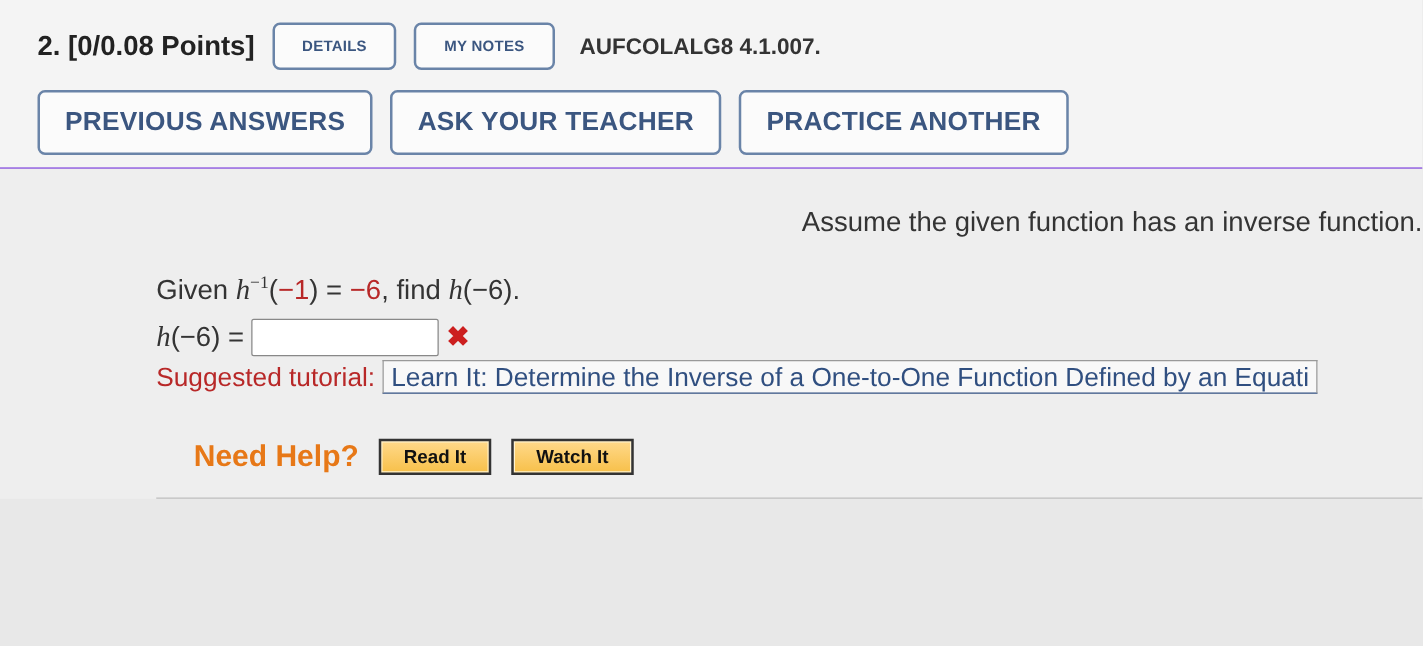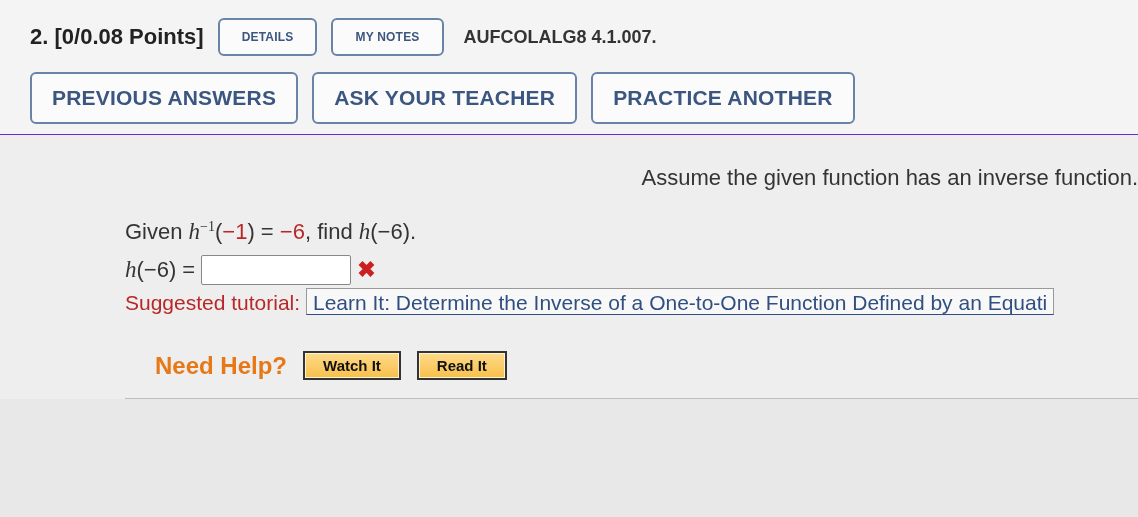--- a/index.html
+++ b/index.html
@@ -157,18 +157,18 @@
     <input class="answer-input" type="text" value="" style="">
     <span class="x-icon">✖</span>
   </div>
 
   <div class="suggested">
     <span class="suggested-label">Suggested tutorial: </span><span class="tut-link">Learn It: Determine the Inverse of a One-to-One Function Defined by an Equati</span>
   </div>
 
   <div class="help-row">
     <span class="need-help">Need Help?</span>
+    <button class="help-btn">Read It</button>
     <button class="help-btn">Watch It</button>
-    <button class="help-btn">Read It</button>
   </div>
 
   <div class="divider"></div>
 </div>
 
 </body></html>

